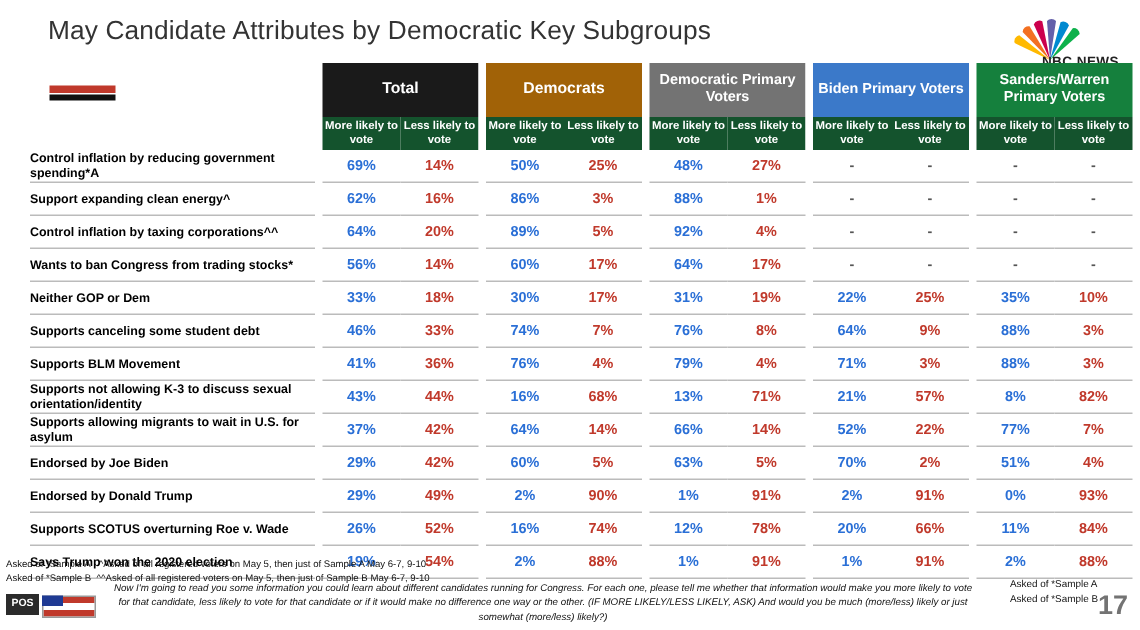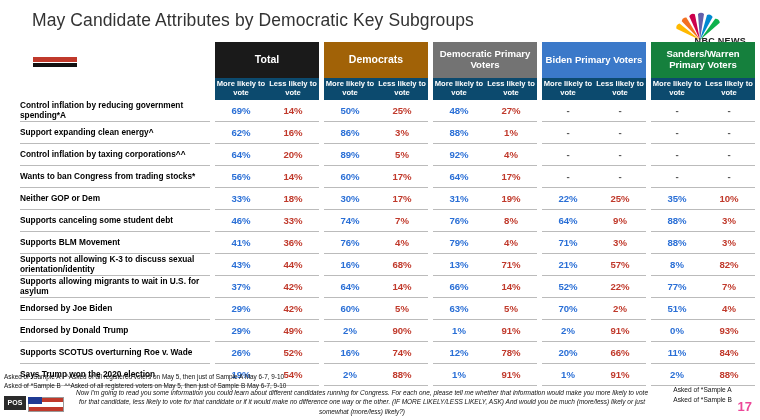--- a/index.html
+++ b/index.html
@@ -81,21 +81,21 @@
     font-size: 9.6px;
   }
   .hdr-sub {
     text-align: center;
     color: #ffffff;
     font-weight: bold;
     font-size: 7.6px;
     height: 22px;
     vertical-align: middle;
     line-height: 1.15;
-    background: #0c4a6e;
+    background: #14532d;
   }
   .rowlabel {
     text-align: left;
     font-size: 8.3px;
     font-weight: bold;
     padding-left: 4px;
     padding-right: 3px;
     line-height: 1.15;
     color: #000;
     border-bottom: 1px solid #bbbbbb;
@@ -140,23 +140,23 @@
     font-size: 6.5px;
     font-style: italic;
     text-align: center;
     line-height: 1.45;
     color: #111;
   }
   .pagenum {
     position: absolute;
     right: 8px;
     bottom: 6px;
-    font-size: 13px;
-    font-weight: bold;
-    color: #ec4899;
+    font-size: 18px;
+    font-weight: bold;
+    color: #737373;
   }
   .pos-logo {
     position: absolute;
     left: 4px;
     bottom: 4px;
     width: 62px;
     height: 20px;
   }
   .pos-box {
     position: absolute;

